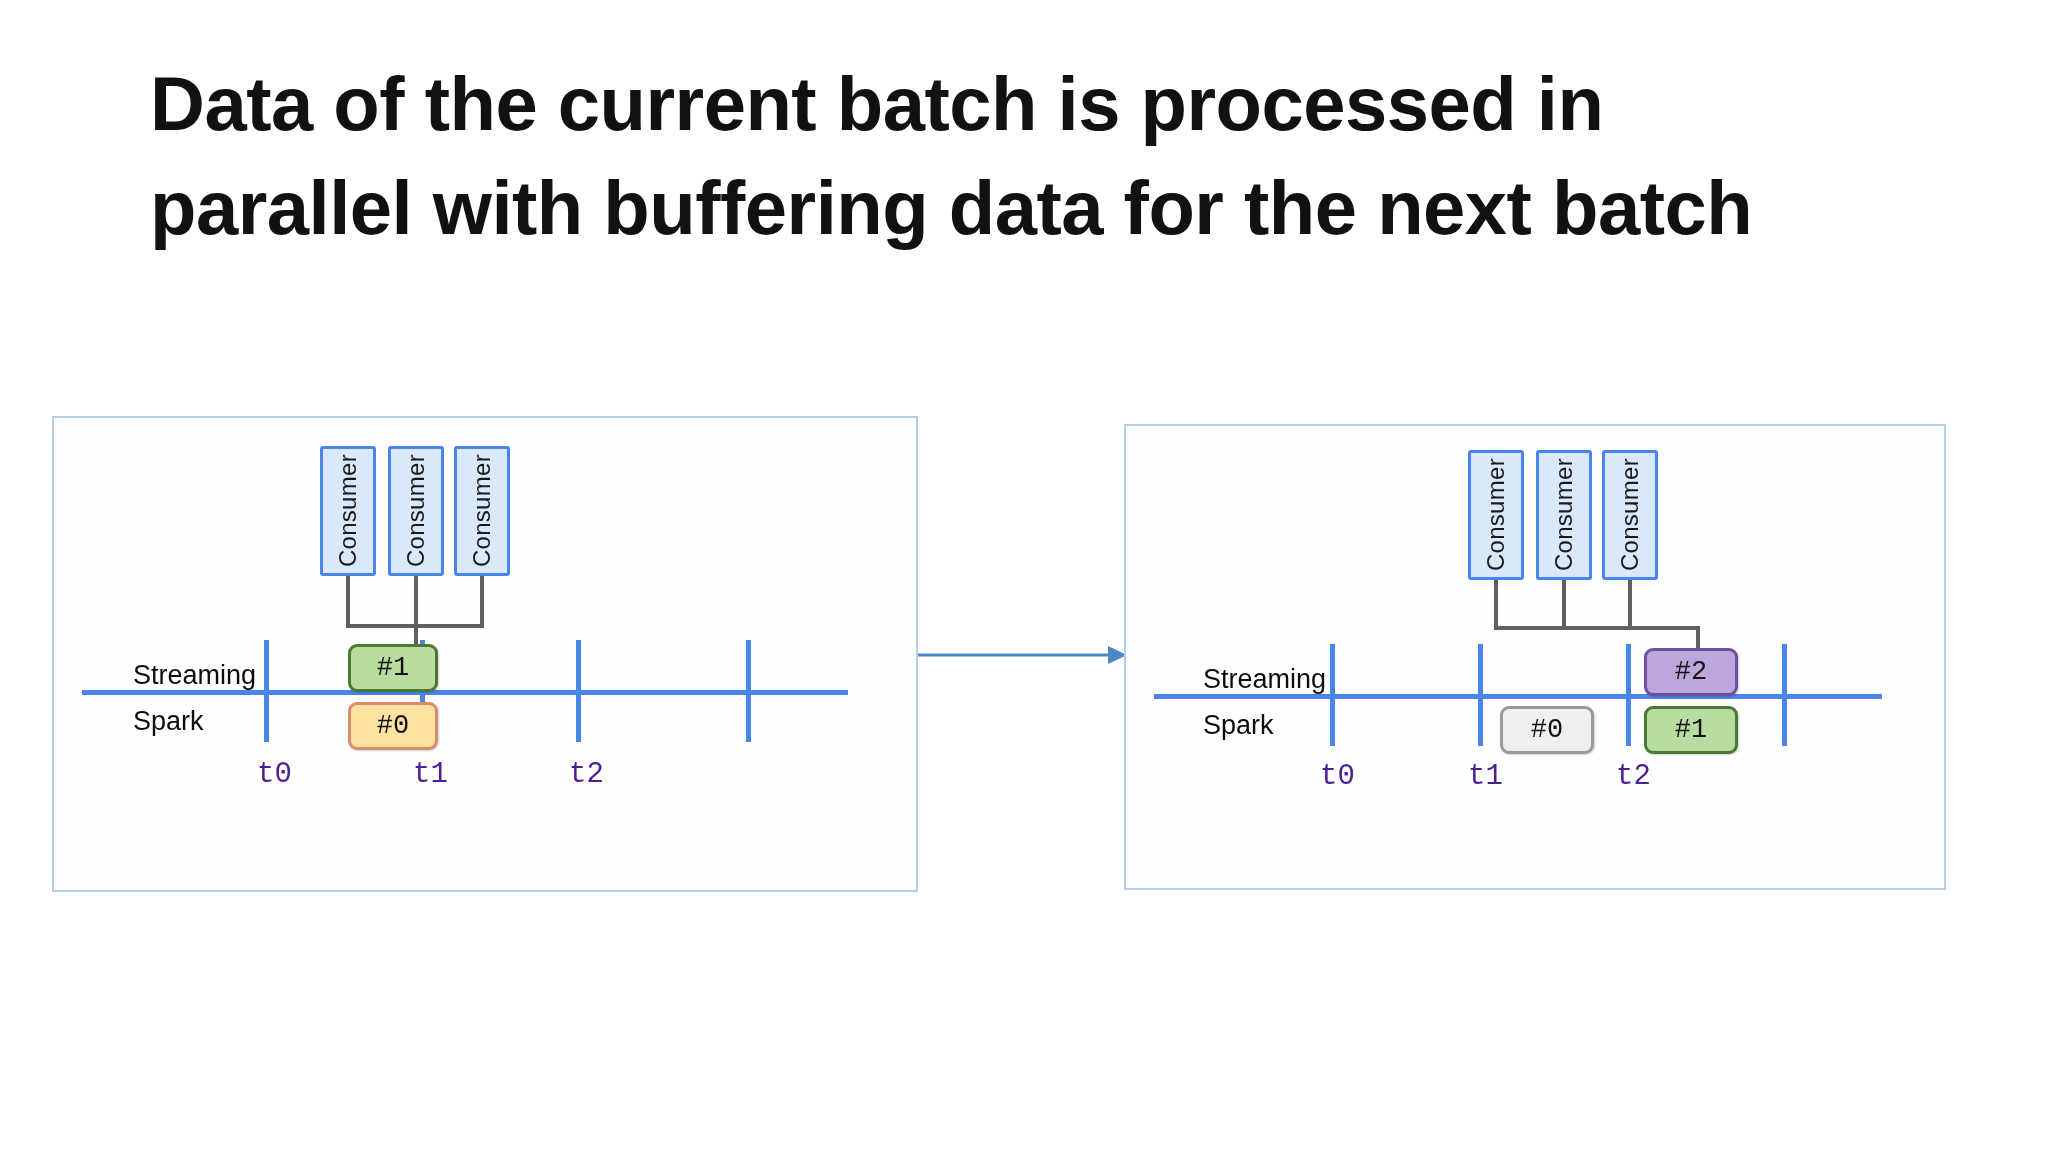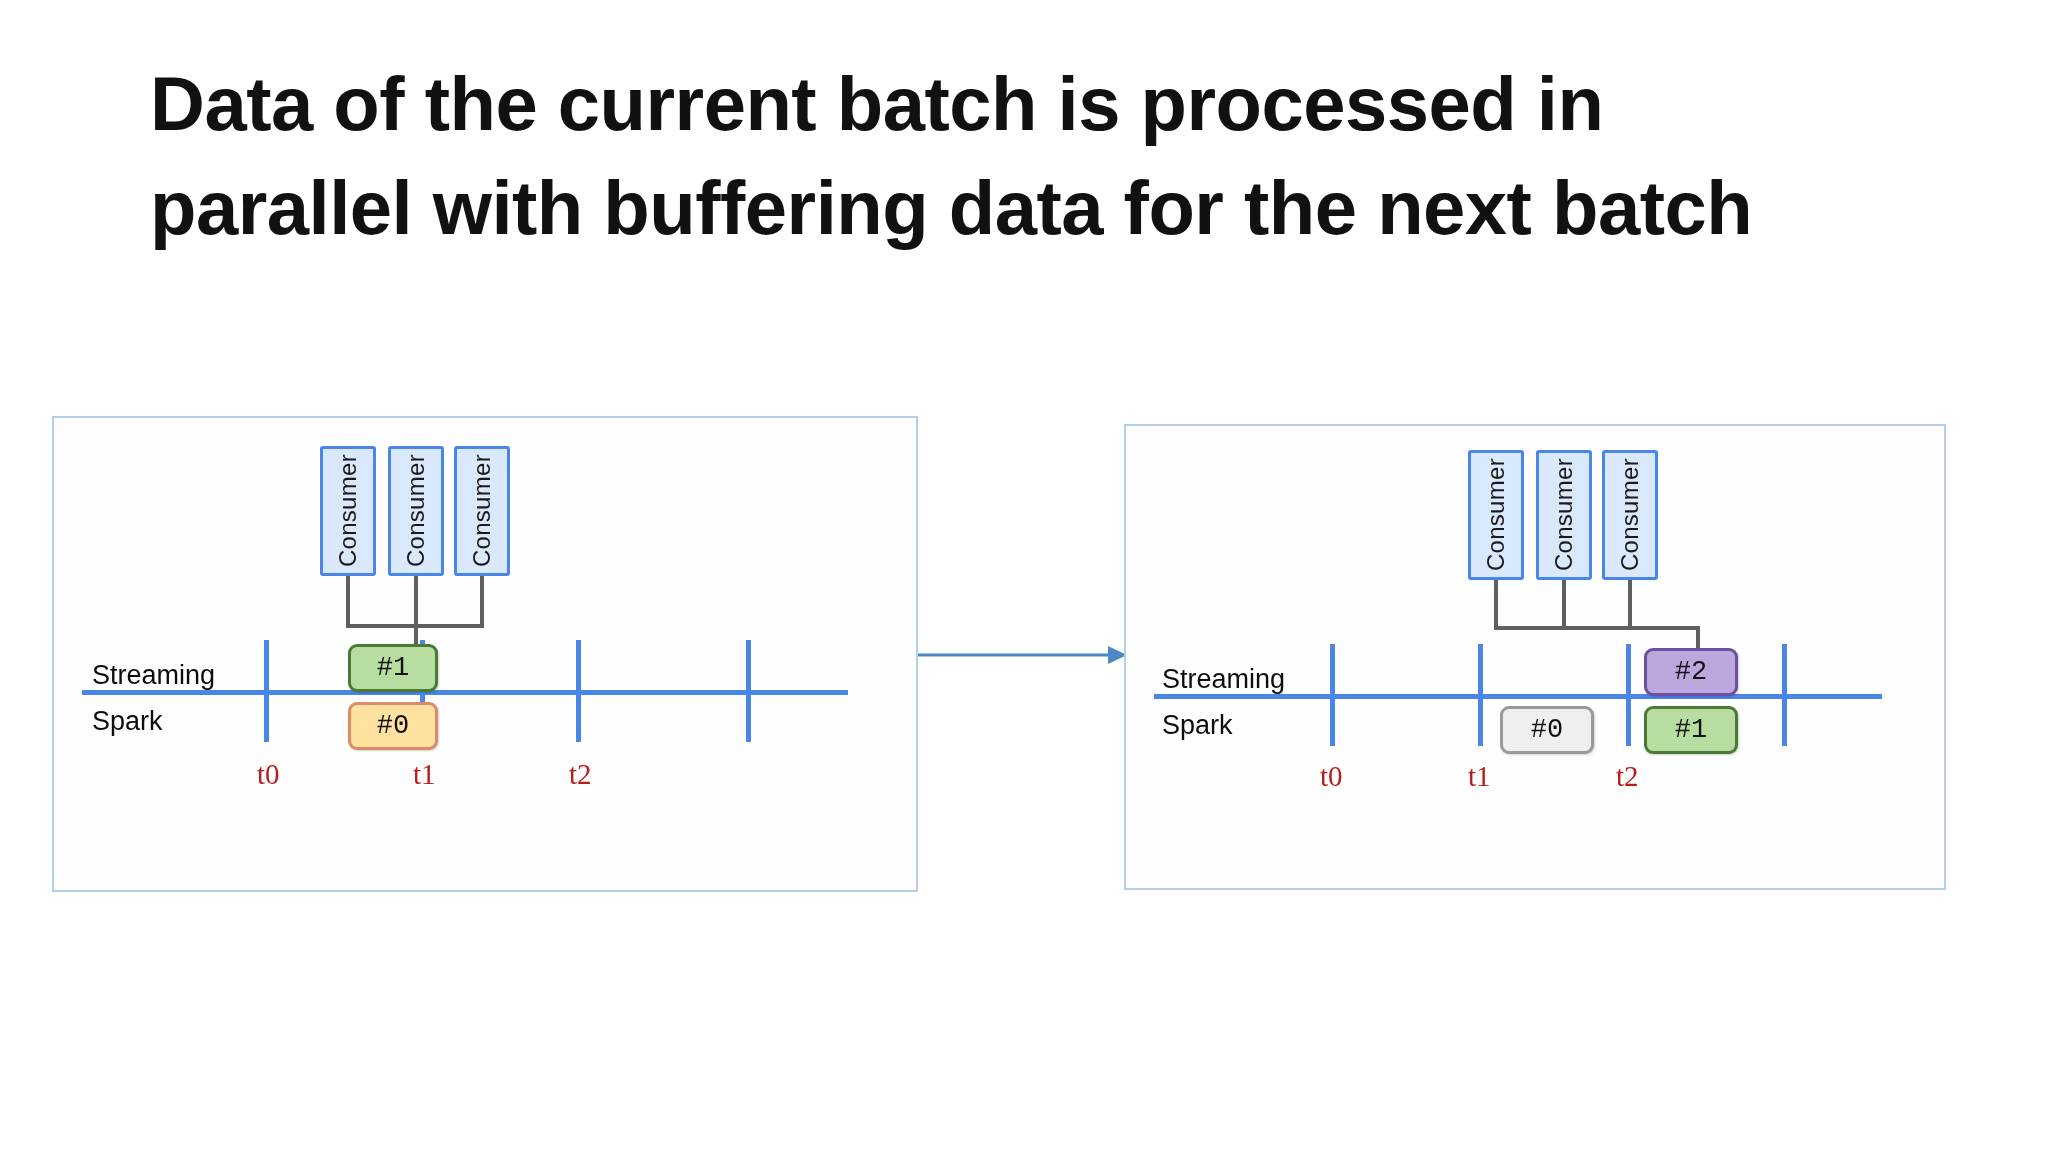--- a/index.html
+++ b/index.html
@@ -99,28 +99,29 @@
     background: #4a86e8;
   }
 
   
   .lane-label {
     position: absolute;
     font-family: "Liberation Sans", sans-serif;
     font-size: 27px;
     color: #0d0d0d;
     white-space: nowrap;
+    margin-left: 41px;
   }
 
   
   .time-label {
     position: absolute;
-    font-family: Liberation Serif, serif;
+    font-family: Liberation Mono, monospace;
     font-size: 29px;
-    color: #b91c1c;
+    color: #4c1d95;
     white-space: nowrap;
   }
 
   
   .batch {
     position: absolute;
     height: 48px;
     border-radius: 9px;
     border-width: 3px;
     border-style: solid;

